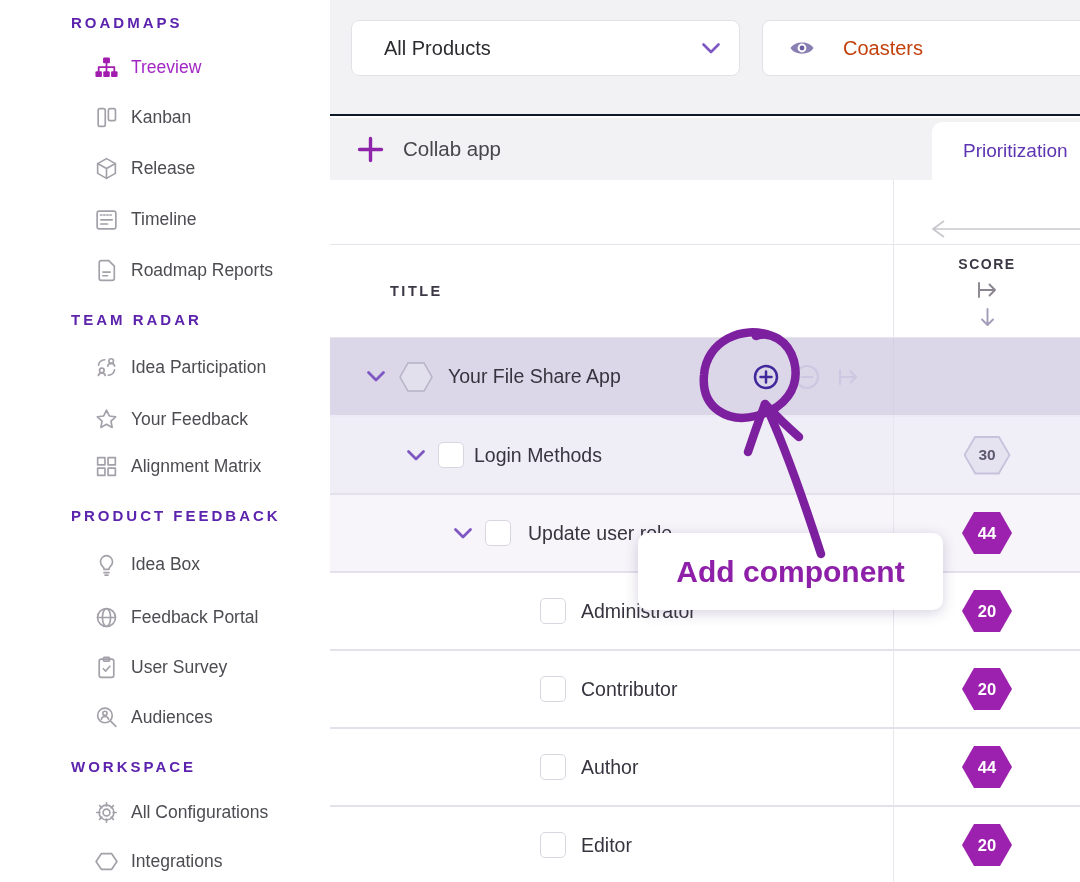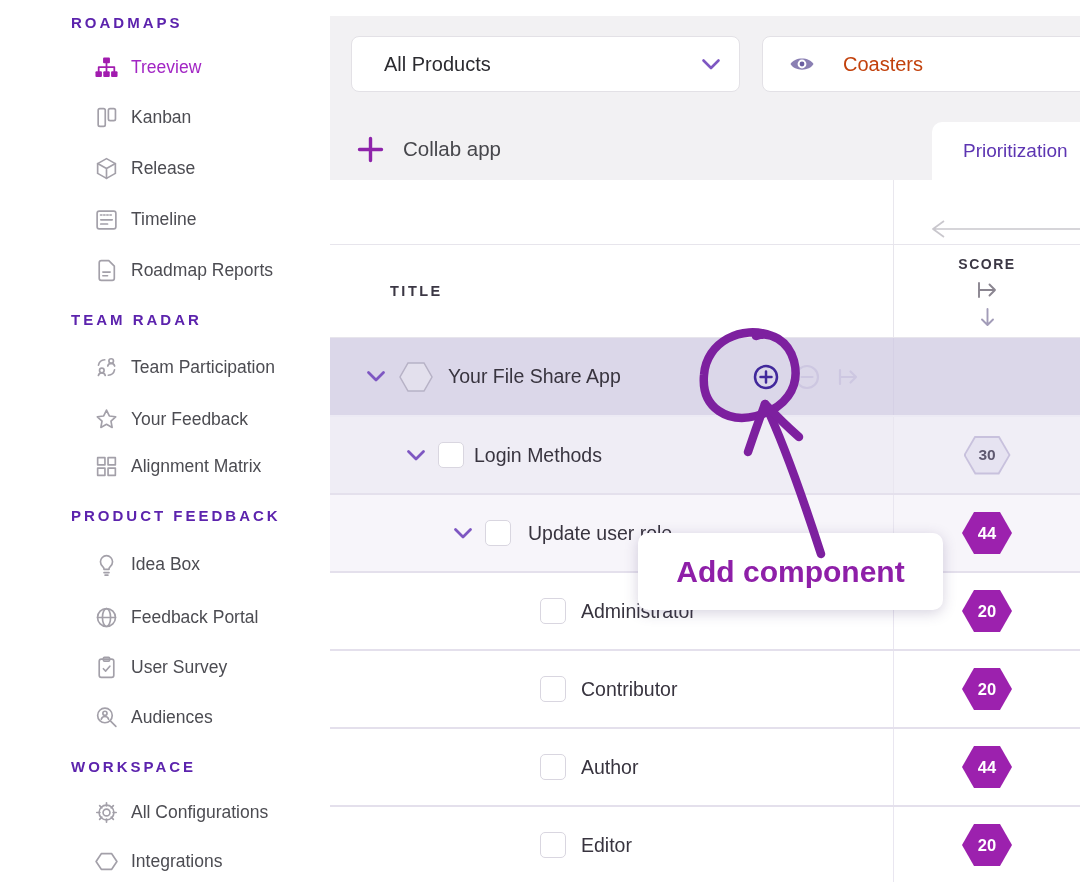--- a/index.html
+++ b/index.html
@@ -13,21 +13,21 @@
     font-size:15px; font-weight:700; letter-spacing:3px; color:#5c23ad; }
   .side-item { position:absolute; left:0; width:329px; height:48px; display:flex; align-items:center; cursor:pointer; }
   .si-icon { position:absolute; left:57px; width:26px; height:26px; display:flex; align-items:center; justify-content:center; }
   .si-icon svg { width:25px; height:25px; fill:none; stroke:#a3a0a9; stroke-width:1.6; stroke-linecap:round; stroke-linejoin:round; }
   .si-label { position:absolute; left:95px; font-size:17.5px; color:#4c4c52; white-space:nowrap; }
   .side-item.active .si-label { color:#a226c4; }
   .side-item.active .si-icon svg { stroke:#a21caf; }
 
   
   .main { position:absolute; left:330px; top:0; width:750px; height:882px; background:#fff; }
-  .topbar { position:absolute; left:0; top:16px; width:750px; height:116px; background:#f2f1f3; border-bottom:2px solid #701a75; }
+  .topbar { position:absolute; left:0; top:0; width:750px; height:116px; background:#f2f1f3; border-bottom:2px solid #0f172a; }
   .select-box { position:absolute; left:21px; top:20px; width:389px; height:56px; background:#fff; border:1px solid #e3e1e6;
     border-radius:8px; display:flex; align-items:center; padding:0 18px 0 32px; cursor:pointer; }
   .select-box .sel-value { font-size:20px; color:#2b2b30; flex:1; }
   .view-box { position:absolute; left:432px; top:20px; width:340px; height:56px; background:#fff; border:1px solid #e3e1e6;
     border-radius:8px; display:flex; align-items:center; padding:0 0 0 26px; cursor:pointer; }
   .view-box .view-label { font-size:20px; color:#c2410c; margin-left:28px; }
 
   .collab-band { position:absolute; left:0; top:118px; width:750px; height:62px; background:#f2f1f3; }
   .add-collab { position:absolute; left:27px; top:10px; height:42px; display:flex; align-items:center; gap:19px; cursor:pointer; }
   .add-collab .collab-label { font-size:20.5px; color:#47474c; }
@@ -150,21 +150,21 @@
     <div class="side-item" style="top:343px">
       <span class="si-icon">
         <svg viewBox="0 0 24 24">
             <circle cx="16.5" cy="5.8" r="2.2"></circle>
             <path d="M13.2 10.6c.4-1.5 1.7-2.5 3.3-2.5s2.9 1 3.3 2.5"></path>
             <circle cx="7.5" cy="14.8" r="2.2"></circle>
             <path d="M4.2 19.6c.4-1.5 1.7-2.5 3.3-2.5s2.9 1 3.3 2.5"></path>
             <path d="M4.3 9.8c.6-3 3-5 6-5.2 M19.7 14.2c-.6 3-3 5-6 5.2"></path>
           </svg>
       </span>
-      <span class="si-label">Team Participation</span>
+      <span class="si-label">Idea Participation</span>
     </div>
     <div class="side-item" style="top:395px">
       <span class="si-icon">
         <svg viewBox="0 0 24 24">
             <path d="M12 3l2.7 5.6 6.1.8-4.5 4.2 1.1 6-5.4-3-5.4 3 1.1-6L3.2 9.4l6.1-.8L12 3Z"></path>
           </svg>
       </span>
       <span class="si-label">Your Feedback</span>
     </div>
     <div class="side-item" style="top:442px">

